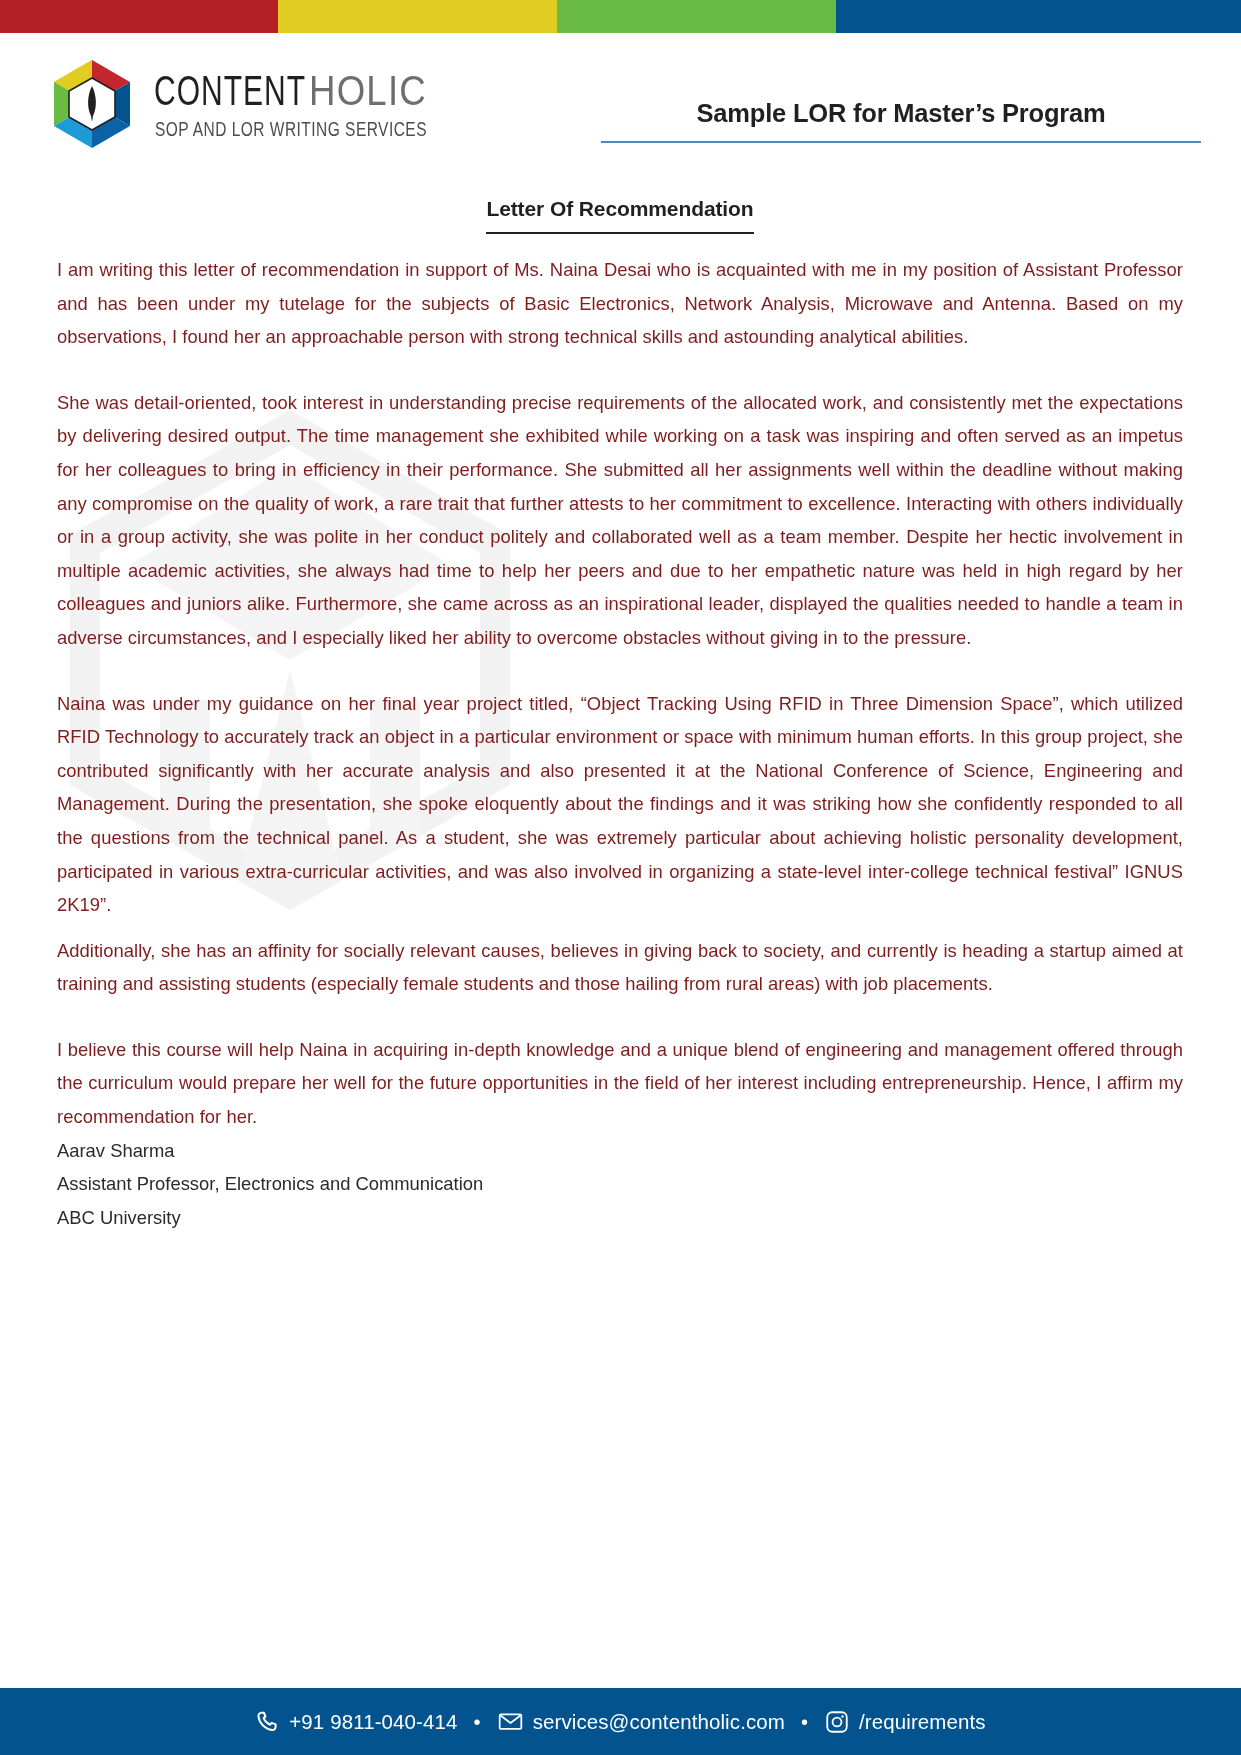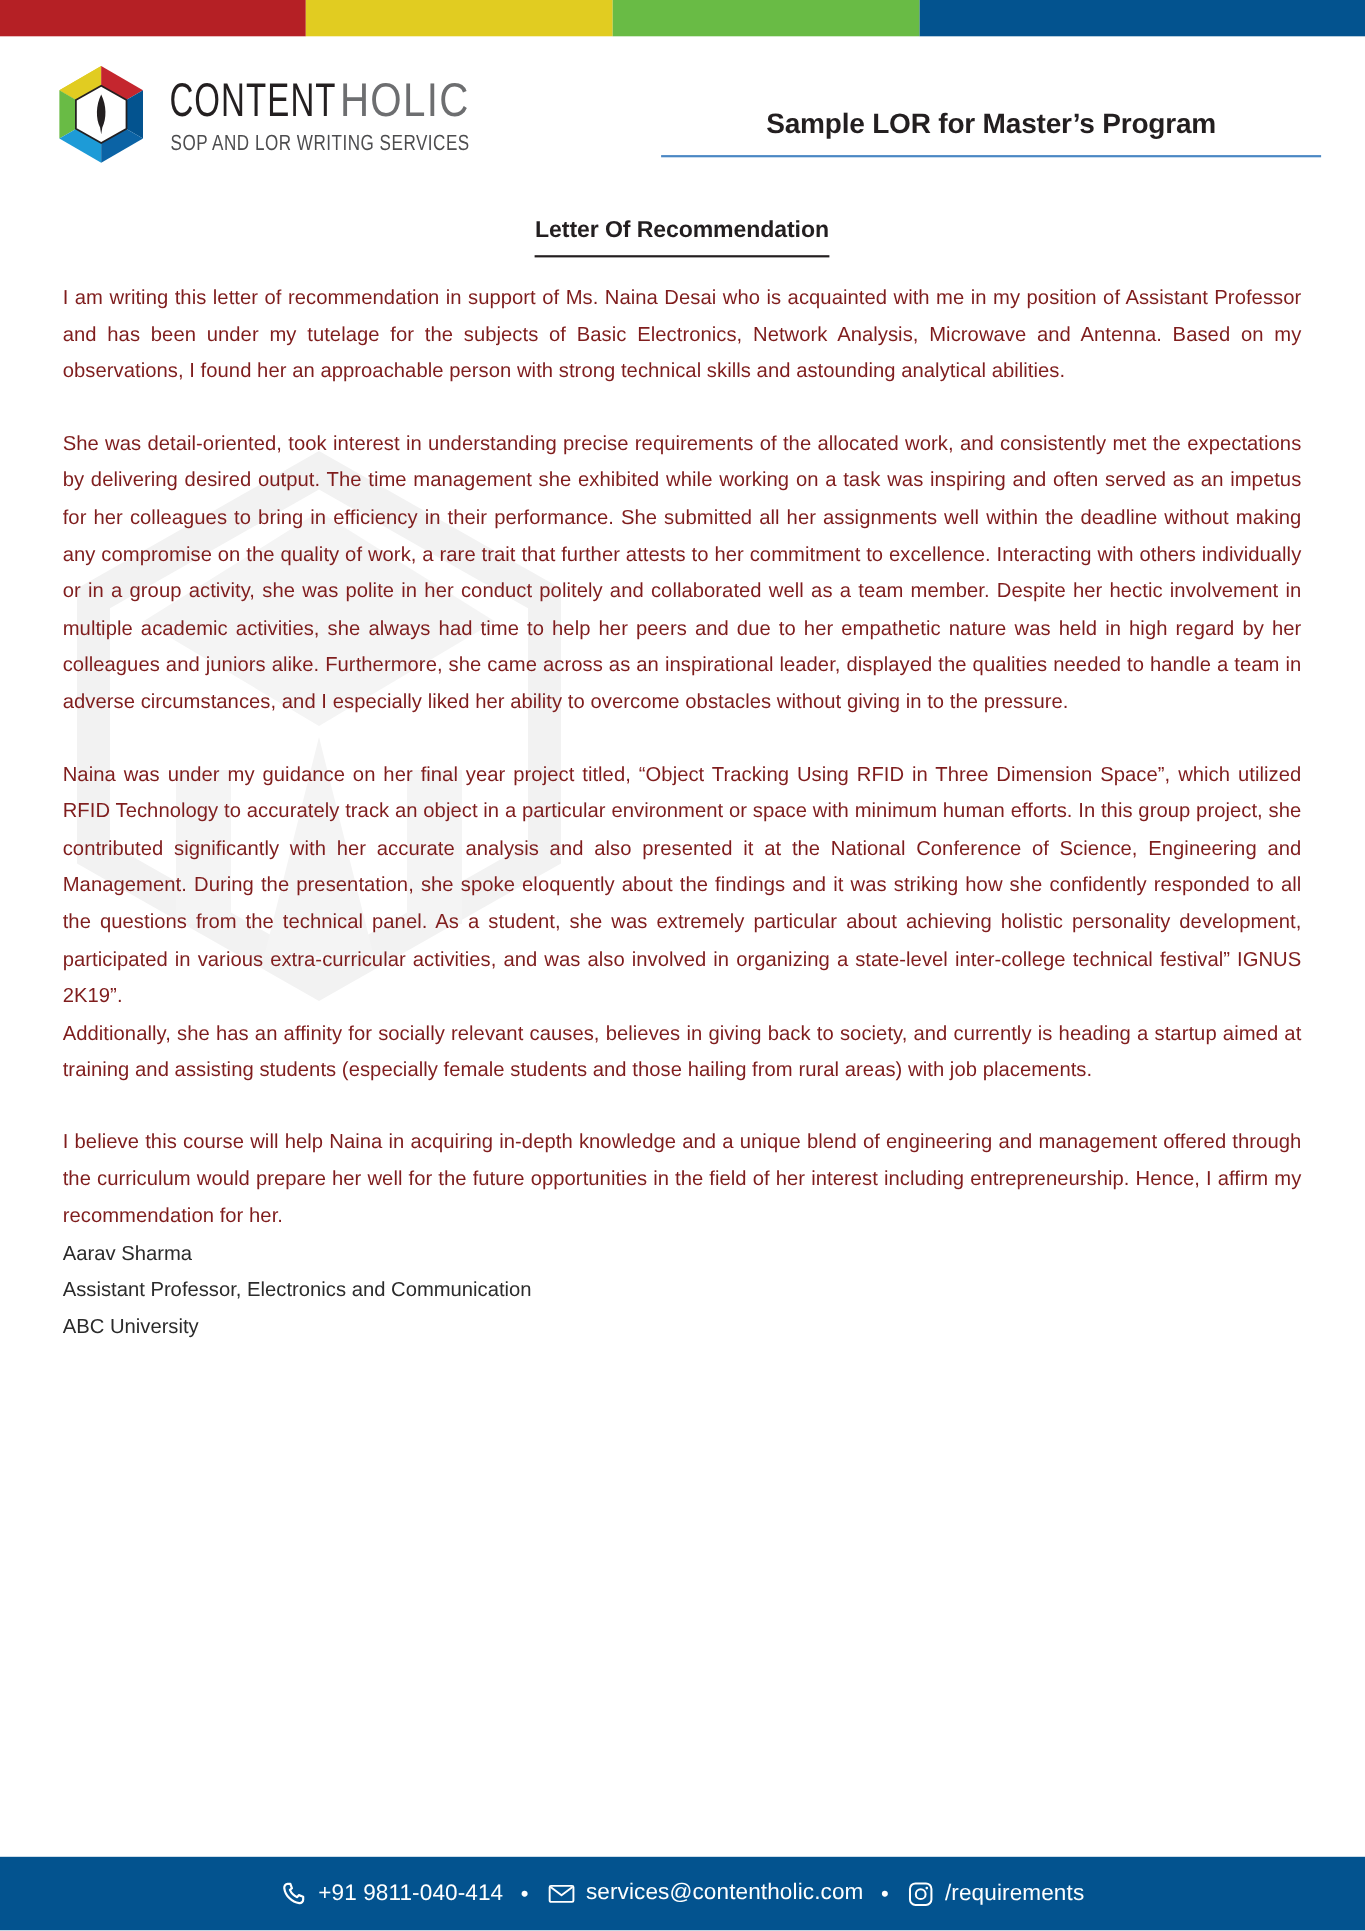--- a/index.html
+++ b/index.html
@@ -107,21 +107,21 @@
 
   p.para {
     font-size: 18.4px;
     line-height: 33.6px;
     text-align: justify;
     text-justify: inter-word;
     color: #7f1d1d;
     margin-top: 32px;
     letter-spacing: 0.04px;
   }
-  p.para.tight { margin-top: 0; }
+  p.para.tight { margin-top: 12px; }
 
   .signoff {
     font-size: 18.4px;
     line-height: 33.6px;
     color: #2b2b2b;
   }
   .signoff div { white-space: nowrap; }
 
   
   .footer {
@@ -139,21 +139,21 @@
   .footer-inner {
     display: flex;
     align-items: center;
     gap: 0;
     color: #ffffff;
     font-size: 20.5px;
     letter-spacing: 0.1px;
   }
   .fitem {
     display: flex;
-    align-items: flex-start;
+    align-items: center;
     gap: 9px;
   }
   .fsep {
     margin: 0 16px;
     font-size: 20px;
     line-height: 1;
     color: #ffffff;
     display: inline-block;
   }
   .ficon { display: inline-flex; align-items: center; }

